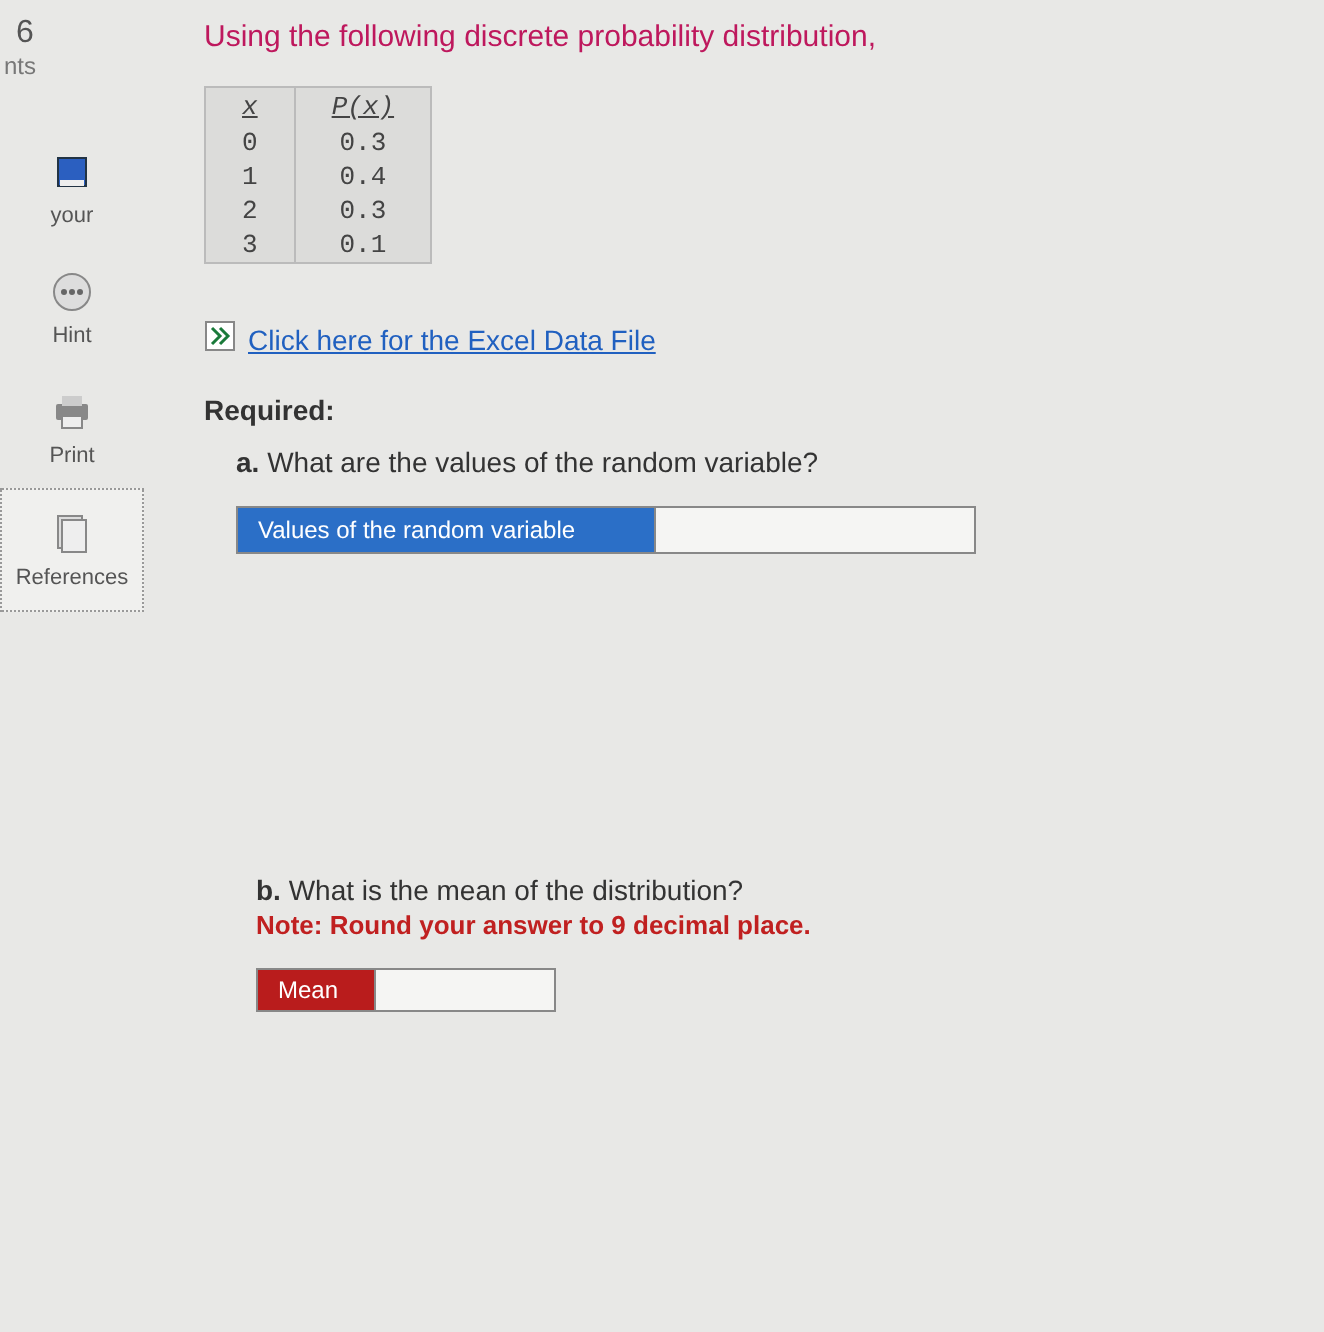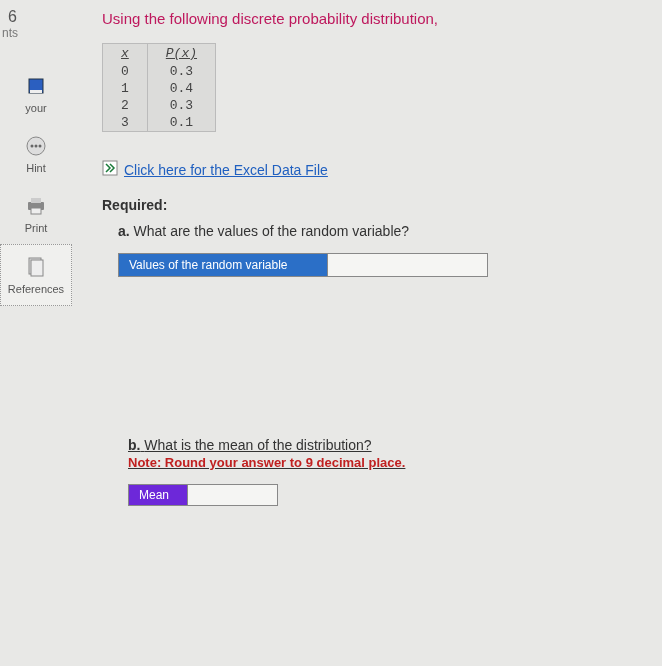--- a/index.html
+++ b/index.html
@@ -140,37 +140,37 @@
     border-left: 6px solid #2b6fc7;
   }
   .note { color: #c02020; font-weight: bold; font-size: 13px; }
   .part-b-label { font-size: 14px; margin-bottom: 2px; }
   .mean-row {
     display: flex;
     margin-top: 14px;
     padding-left: 26px;
   }
   .mean-label {
-    background: #6d28d9;
+    background: #b91c1c;
     color: #fff;
     font-size: 12px;
     padding: 3px 10px;
     border: 1px solid #888;
     min-width: 60px;
   }
   .mean-input {
     border: 1px solid #888;
     border-left: none;
     background: #f5f5f3;
     width: 90px;
     padding: 2px 4px;
     font-size: 12px;
     outline: none;
   }
-  .part-b-block { padding-left: 26px; text-decoration: underline; }
+  .part-b-block { padding-left: 26px; }
   .indent-block { padding-left: 16px; }
 </style>
 </head>
 <body>
 
 <div class="sidebar">
   <div class="top-number">6</div>
   <div class="top-sub">nts</div>
 
   <div class="nav-item">

